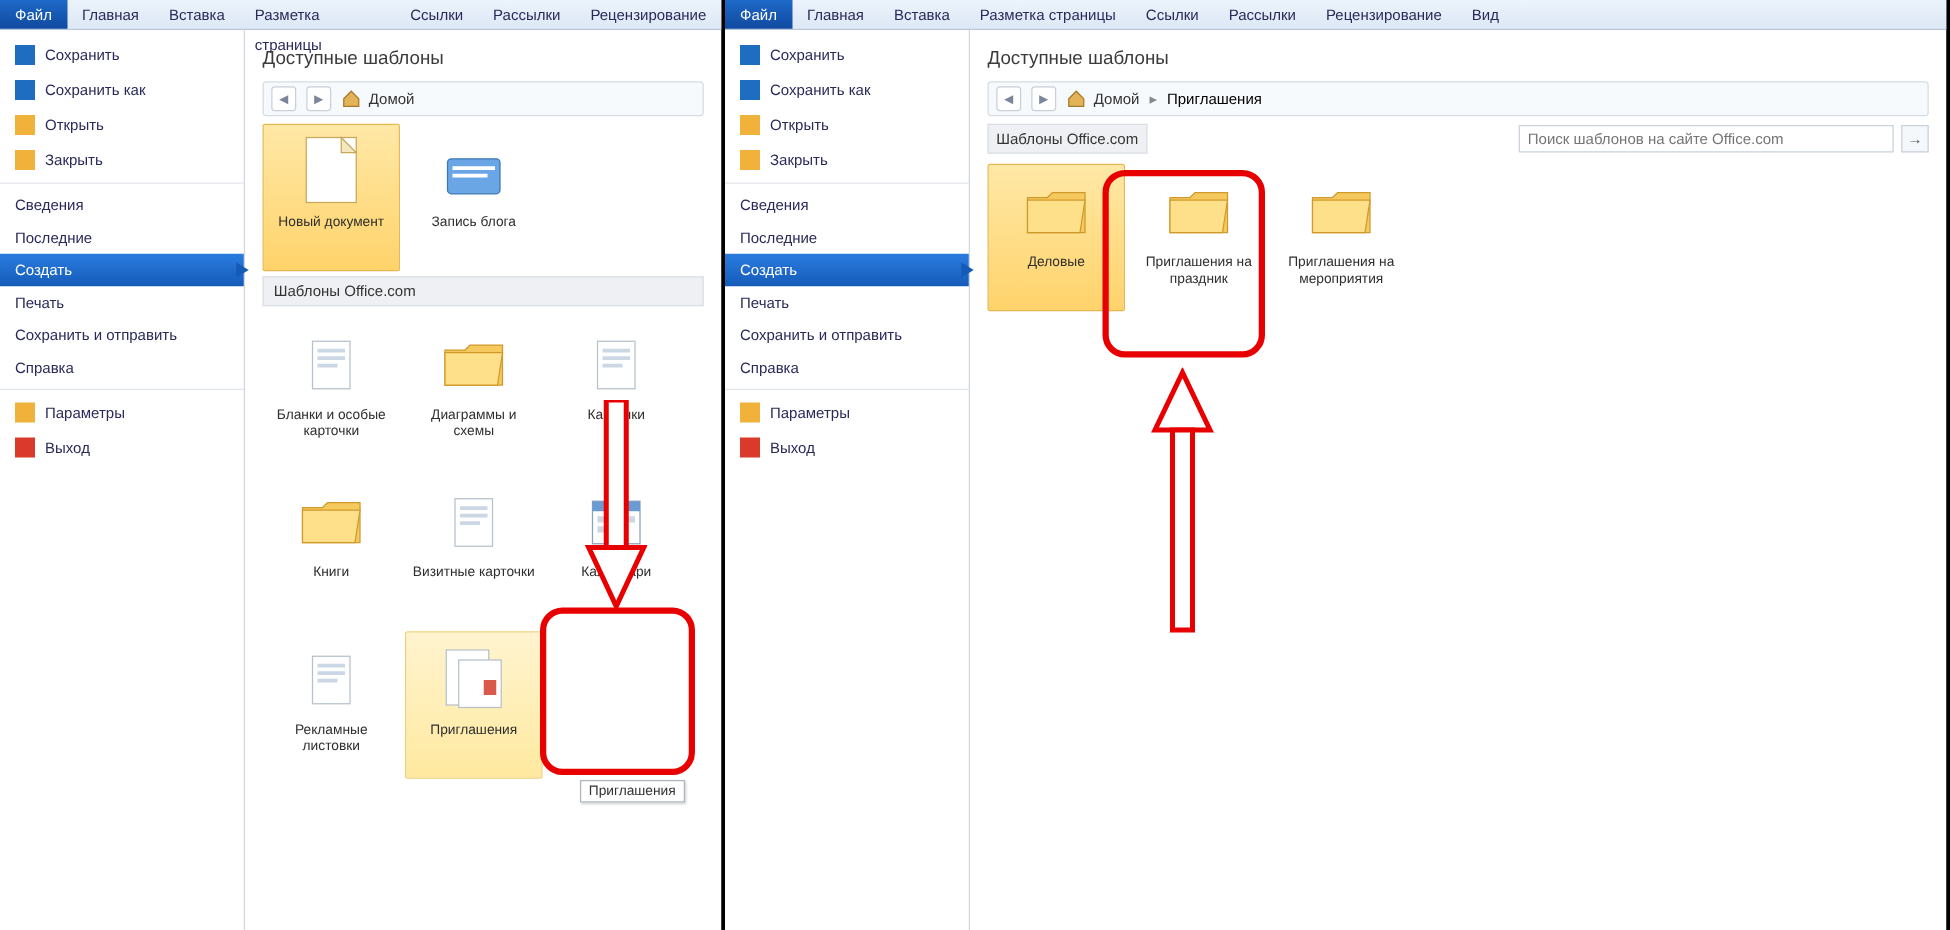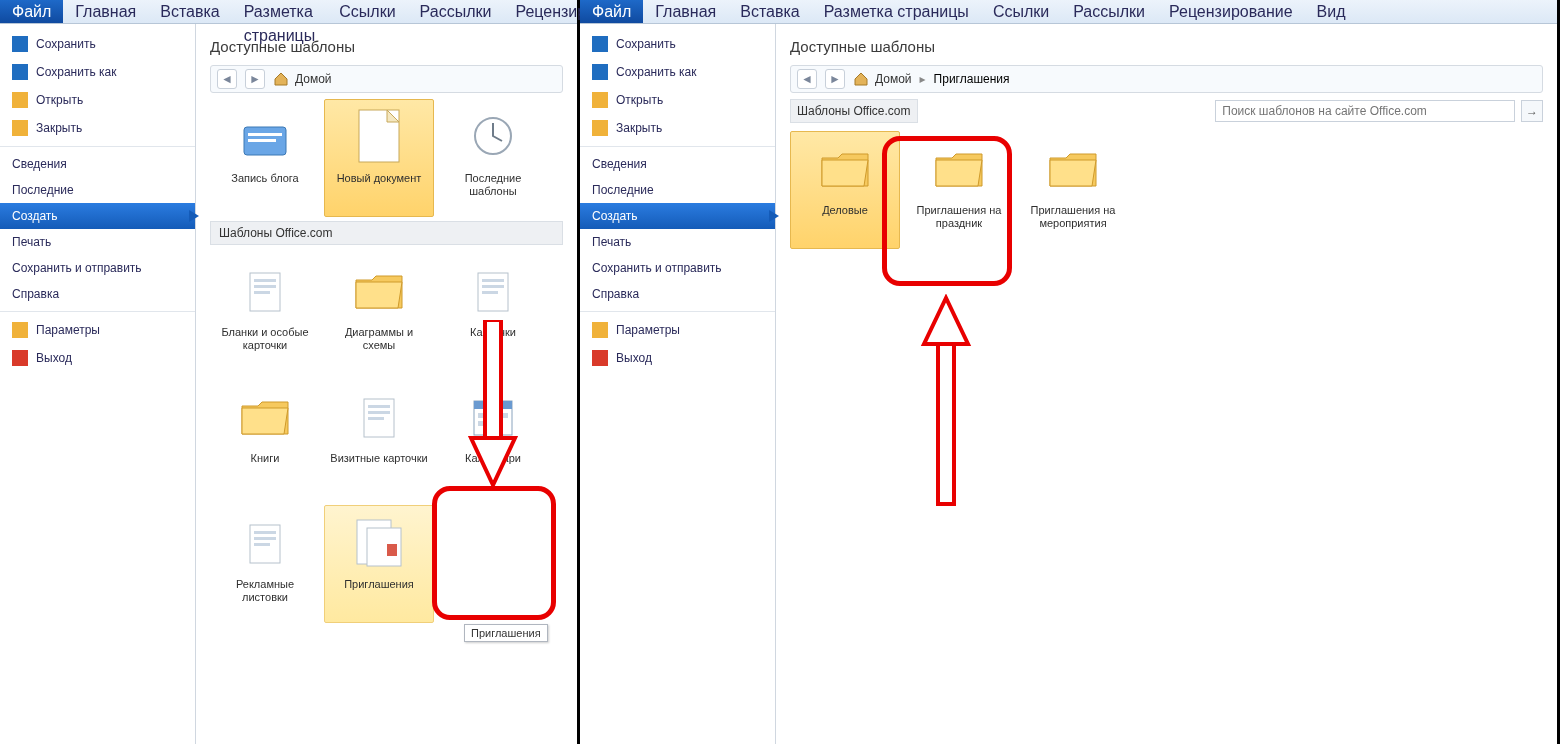--- a/index.html
+++ b/index.html
@@ -2,21 +2,21 @@
 <html><head>
 <meta charset="utf-8">
 <style>
   *{box-sizing:border-box;margin:0;padding:0;font-family:"Segoe UI",Tahoma,Arial,sans-serif;font-size:12px;}
   body{background:#fff;width:1560px;height:744px;overflow:hidden;display:flex;}
   .panel{height:744px;border-right:3px solid #000;position:relative;}
   .panel.left{width:580px;}
   .panel.right{width:980px;}
   
   .ribbon{height:24px;background:linear-gradient(#ecf3fb,#dce8f6);display:flex;align-items:stretch;border-bottom:1px solid #b7c6d7;}
-  .ribbon .tab{padding:0 12px;line-height:24px;color:#2a2a5a;font-size:16px;cursor:pointer;}
+  .ribbon .tab{padding:0 12px;line-height:24px;color:#2a2a5a;font-size:12px;cursor:pointer;}
   .ribbon .tab.active{background:linear-gradient(#1e69c8,#0f4aa0);color:#fff;font-weight:400;}
   .body{display:flex;height:calc(100% - 24px);}
   
   .nav{width:196px;background:#fff;border-right:1px solid #d0d7e0;padding-top:6px;}
   .nav .item{display:flex;align-items:center;gap:8px;padding:6px 12px;color:#2a2a5a;cursor:pointer;}
   .nav .item.sel{background:linear-gradient(#2b7ce0,#145bb8);color:#fff;position:relative;}
   .nav .item.sel::after{content:"";position:absolute;right:-10px;top:50%;transform:translateY(-50%);border:6px solid transparent;border-left:10px solid #145bb8;}
   .nav .sep{height:1px;background:#e1e6ec;margin:4px 0;}
   .nav .ic{width:16px;height:16px;display:inline-block;}
   
@@ -115,47 +115,38 @@
         <div class="navbtn">◄</div>
         <div class="navbtn">►</div>
         <div class="crumb">
           <svg width="16" height="16">
               <path d="M2 8 L8 2 L14 8 L14 14 L2 14 Z" fill="#e3b35a" stroke="#a67a28"></path>
             </svg>
           <span>Домой</span>
         </div>
       </div>
       <div class="grid">
-        <div class="tile">
-          <div class="ticon">
-              <svg width="50" height="50">
-                <rect x="4" y="16" width="42" height="28" rx="3" fill="#6aa6e6" stroke="#3b78b5"></rect>
-                <rect x="8" y="22" width="34" height="3" fill="#fff"></rect>
-                <rect x="8" y="28" width="28" height="3" fill="#fff"></rect>
-              </svg>
-            </div>
-          <div class="tlabel">Запись блога</div>
-        </div>
         <div class="tile sel">
           <div class="ticon">
               <svg width="44" height="56">
                 <rect x="2" y="2" width="40" height="52" fill="#fff" stroke="#c7a85a"></rect>
                 <path d="M30 2 L42 14 L30 14 Z" fill="#f4e7c0" stroke="#c7a85a"></path>
               </svg>
             </div>
           <div class="tlabel">Новый документ</div>
         </div>
         <div class="tile">
           <div class="ticon">
               <svg width="50" height="50">
-                <circle cx="25" cy="25" r="18" fill="#fff" stroke="#9aa7b5" stroke-width="2"></circle>
-                <path d="M25 12 L25 25 L34 30" stroke="#6f7c8a" stroke-width="2" fill="none"></path>
-              </svg>
-            </div>
-          <div class="tlabel">Последние шаблоны</div>
+                <rect x="4" y="16" width="42" height="28" rx="3" fill="#6aa6e6" stroke="#3b78b5"></rect>
+                <rect x="8" y="22" width="34" height="3" fill="#fff"></rect>
+                <rect x="8" y="28" width="28" height="3" fill="#fff"></rect>
+              </svg>
+            </div>
+          <div class="tlabel">Запись блога</div>
         </div>
       </div>
       <div class="sectionhdr">Шаблоны Office.com</div>
       <div class="grid" id="office-grid-left">
           <div class="tile">
             <div class="ticon">
               <svg width="50" height="50">
                 <rect x="10" y="8" width="30" height="38" fill="#fff" stroke="#b6c1cc"></rect>
                 <rect x="14" y="14" width="22" height="3" fill="#cbd7e4"></rect>
                 <rect x="14" y="20" width="22" height="3" fill="#cbd7e4"></rect>

